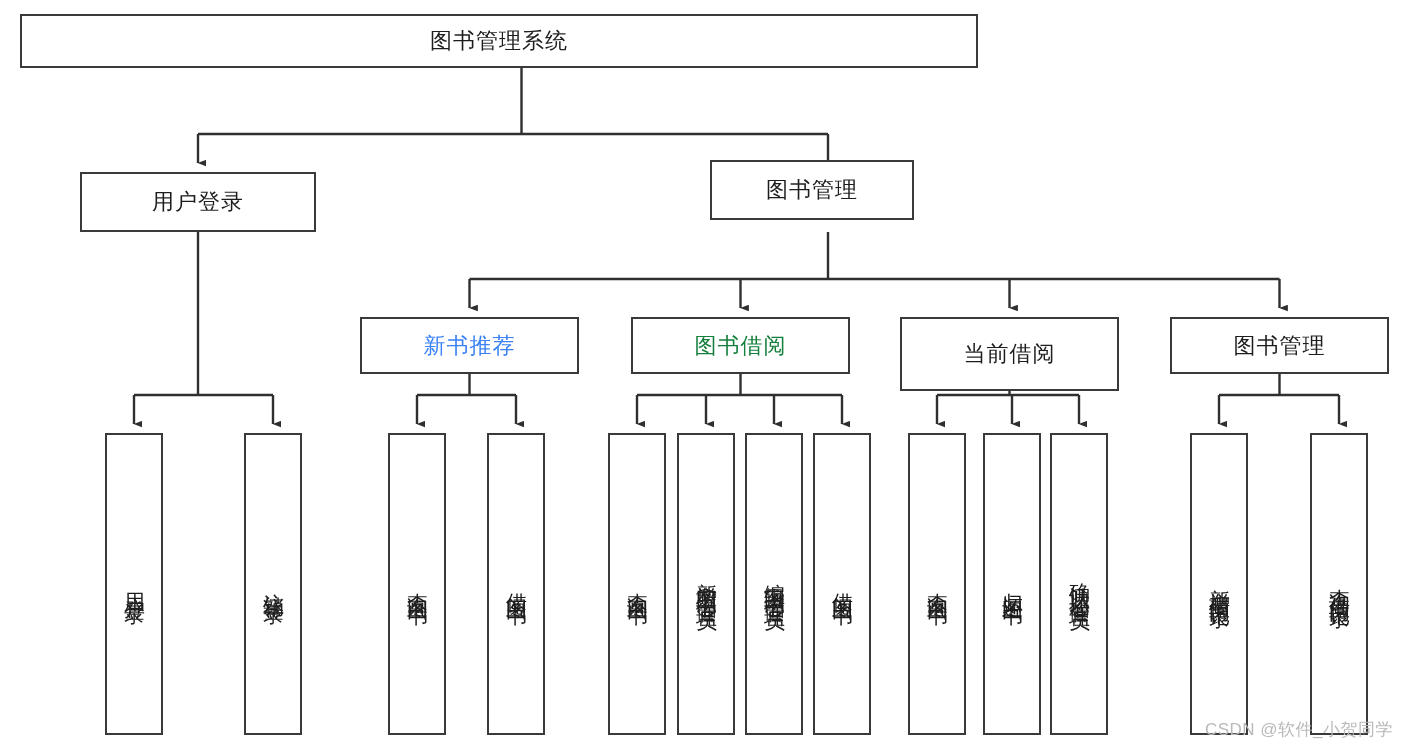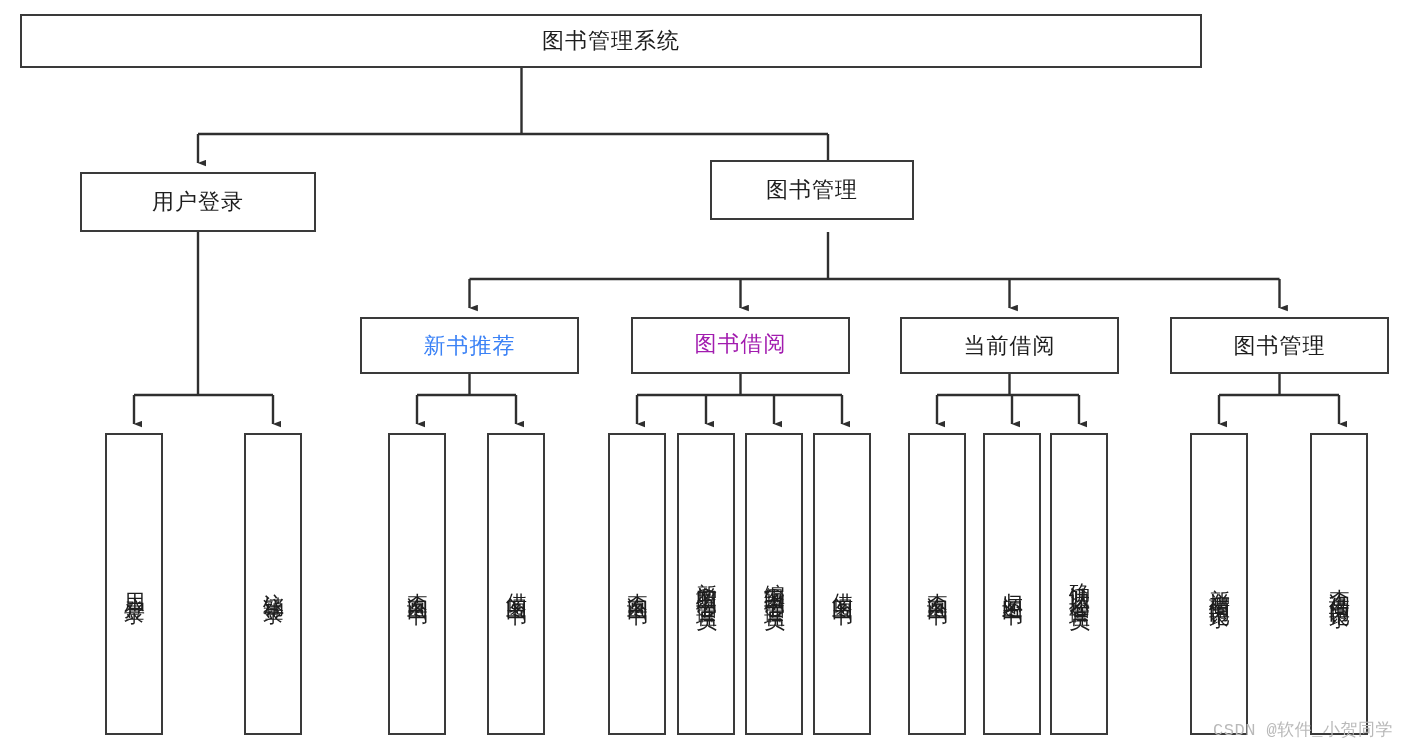--- a/index.html
+++ b/index.html
@@ -59,21 +59,21 @@
   }
   #watermark {
     position: absolute;
     right: 12px;
     bottom: 6px;
     font-size: 17px;
     color: #b9b9b9;
     letter-spacing: 0.5px;
     z-index: 5;
     white-space: nowrap;
-    font-family: Liberation Mono, monospace;
+    font-family: Liberation Sans, sans-serif;
   }
 </style>
 </head>
 <body>
 
 <div id="diagram-canvas">
 
   <svg id="edges-layer" viewBox="0 0 1405 747" xmlns="http://www.w3.org/2000/svg">
     <defs>
       <marker id="arrowhead" markerWidth="7" markerHeight="9" refX="3.3" refY="8.4" orient="auto" markerUnits="userSpaceOnUse">
@@ -111,36 +111,36 @@
         <path d="M1012,395 L1012,424" marker-end="url(#arrowhead)"></path>
         <path d="M1079,395 L1079,424" marker-end="url(#arrowhead)"></path>
         <path d="M1279.5,374 L1279.5,395"></path>
         <path d="M1219,395 L1339,395"></path>
         <path d="M1219,395 L1219,424" marker-end="url(#arrowhead)"></path>
         <path d="M1339,395 L1339,424" marker-end="url(#arrowhead)"></path>
       </g>
   </svg>
 
   <div id="nodes-layer">
-      <div class="node" style="left: 20px; top: 14px; width: 1182px; height: 54px; border-color: rgb(58, 58, 58);">
+      <div class="node" style="left: 20px; top: 14px; width: 958px; height: 54px; border-color: rgb(58, 58, 58);">
         <span class="node-label" style="color: rgb(29, 29, 29);">图书管理系统</span>
       </div>
       <div class="node" style="left: 80px; top: 172px; width: 236px; height: 60px; border-color: rgb(58, 58, 58);">
         <span class="node-label" style="color: rgb(29, 29, 29);">用户登录</span>
       </div>
       <div class="node" style="left: 710px; top: 160px; width: 204px; height: 60px; border-color: rgb(58, 58, 58);">
         <span class="node-label" style="color: rgb(29, 29, 29);">图书管理</span>
       </div>
       <div class="node" style="left: 360px; top: 317px; width: 219px; height: 57px; border-color: rgb(58, 58, 58);">
         <span class="node-label" style="color: #3b82f6;">新书推荐</span>
       </div>
       <div class="node" style="left: 631px; top: 317px; width: 219px; height: 57px; border-color: rgb(58, 58, 58);">
-        <span class="node-label" style="color: #a21caf; font-family: Liberation Mono, monospace;">图书借阅</span>
+        <span class="node-label" style="color: #15803d;">图书借阅</span>
       </div>
-      <div class="node" style="left: 900px; top: 317px; width: 219px; height: 57px; border-color: rgb(58, 58, 58);">
+      <div class="node" style="left: 900px; top: 317px; width: 219px; height: 74px; border-color: rgb(58, 58, 58);">
         <span class="node-label" style="color: rgb(29, 29, 29);">当前借阅</span>
       </div>
       <div class="node" style="left: 1170px; top: 317px; width: 219px; height: 57px; border-color: rgb(58, 58, 58);">
         <span class="node-label" style="color: rgb(29, 29, 29);">图书管理</span>
       </div>
       <div class="node leaf" style="left: 105px; top: 433px; width: 58px; height: 302px; border-color: rgb(58, 58, 58);">
         <span class="node-label" style="color: rgb(29, 29, 29);">用户登录</span>
       </div>
       <div class="node leaf" style="left: 244px; top: 433px; width: 58px; height: 302px; border-color: rgb(58, 58, 58);">
         <span class="node-label" style="color: rgb(29, 29, 29);">注销登录</span>

